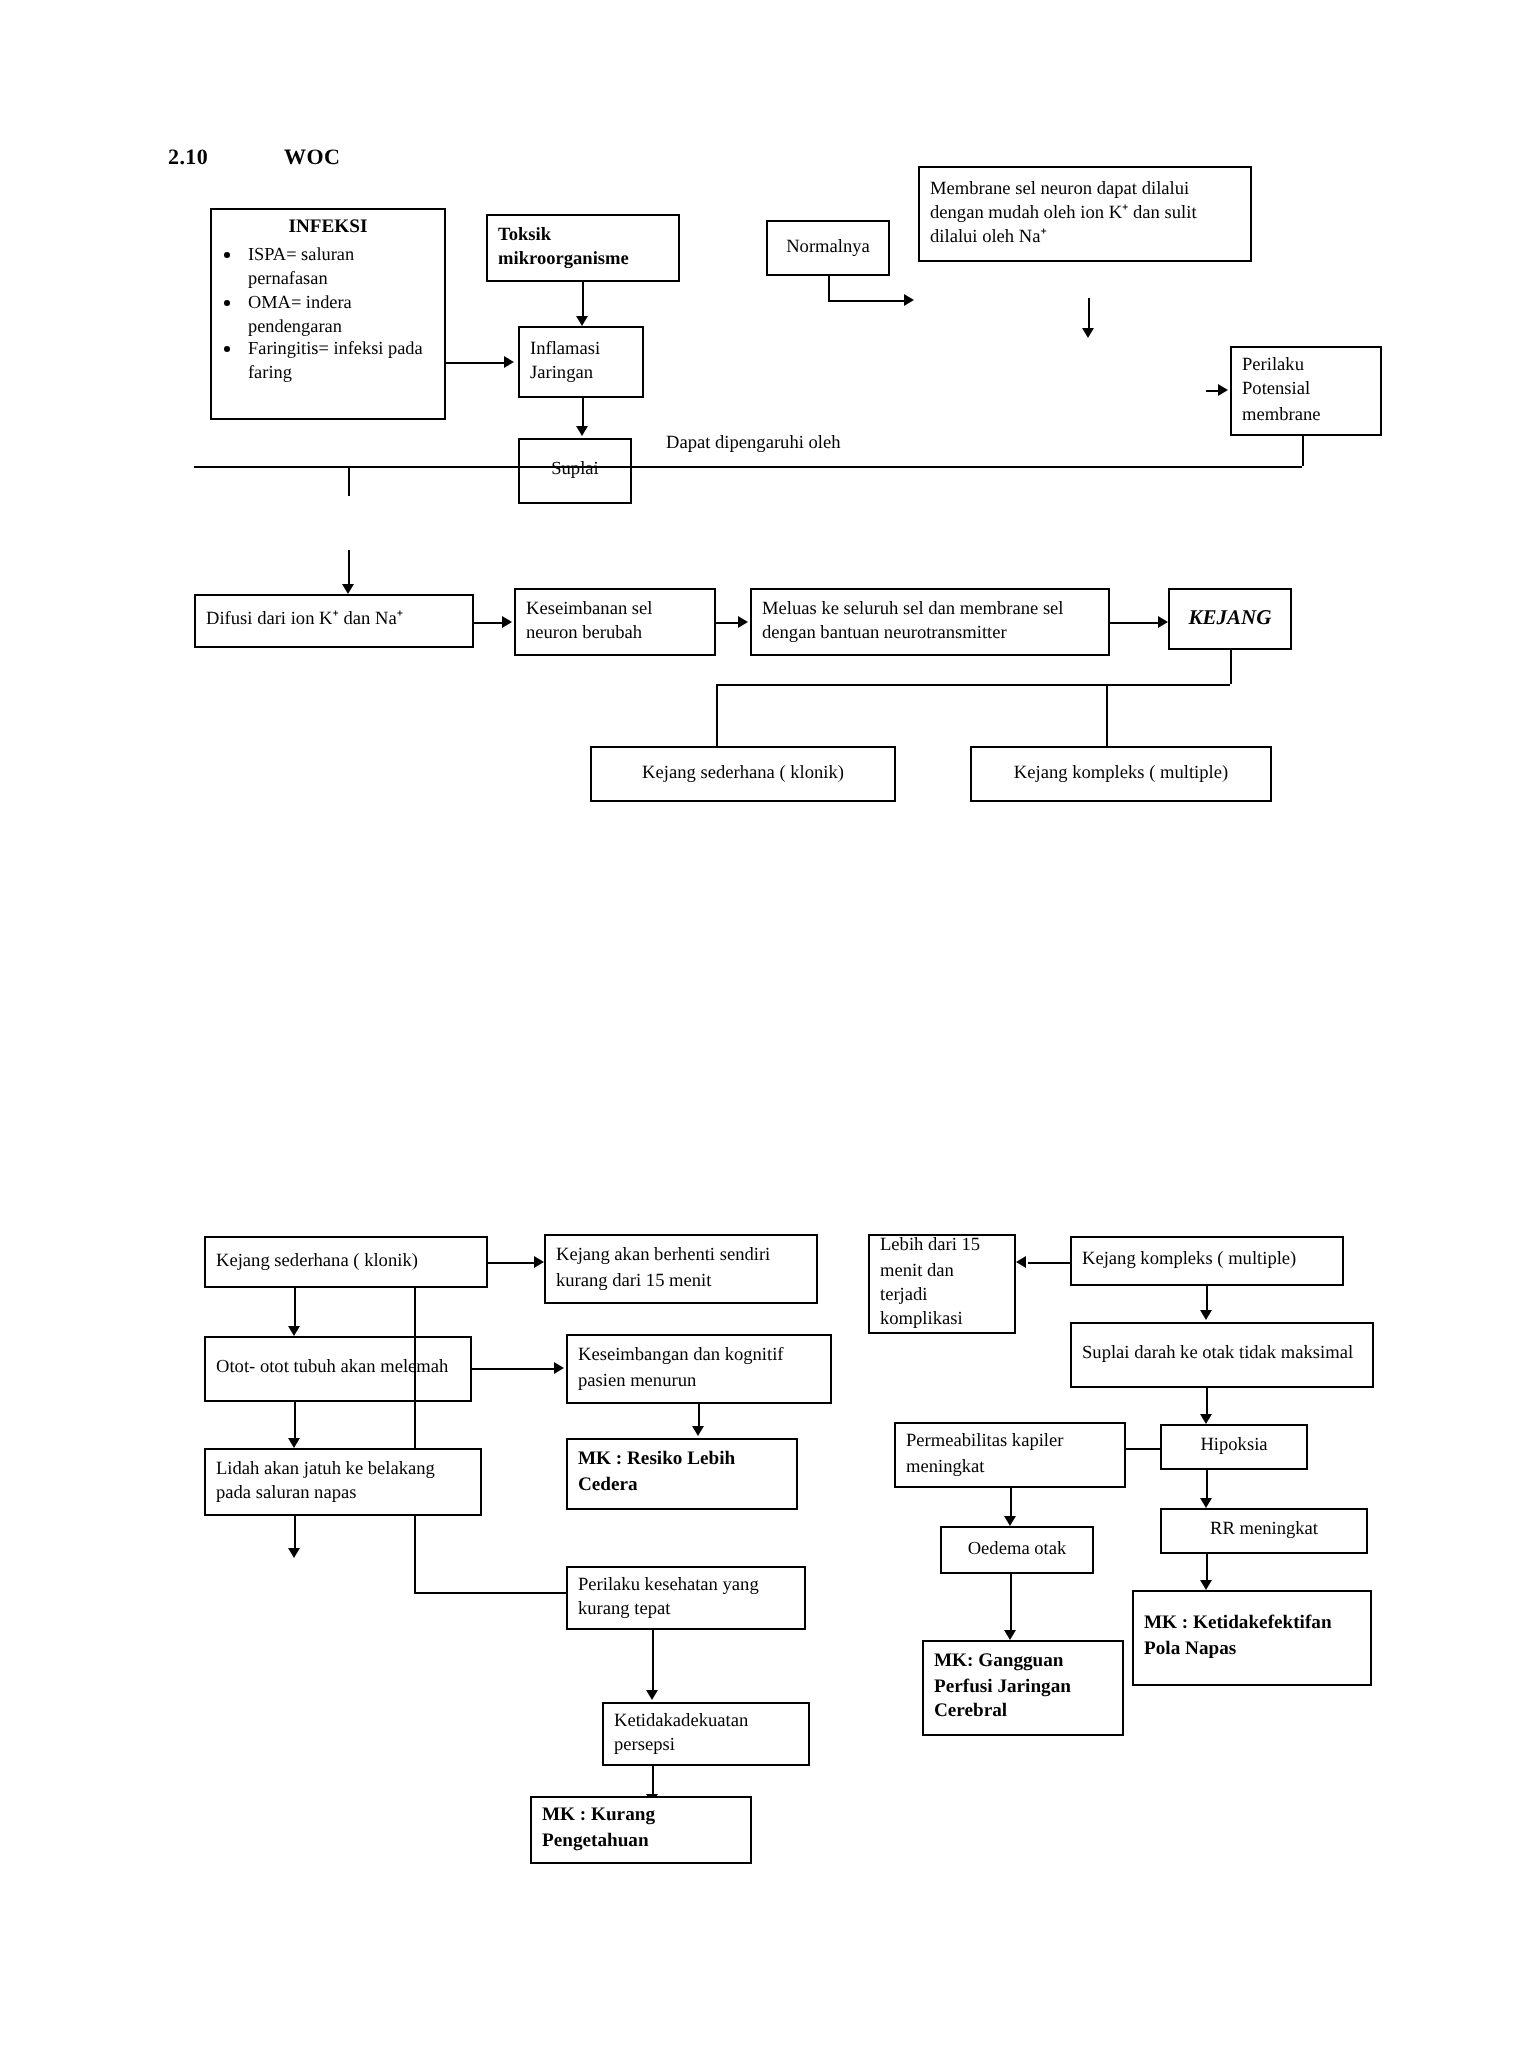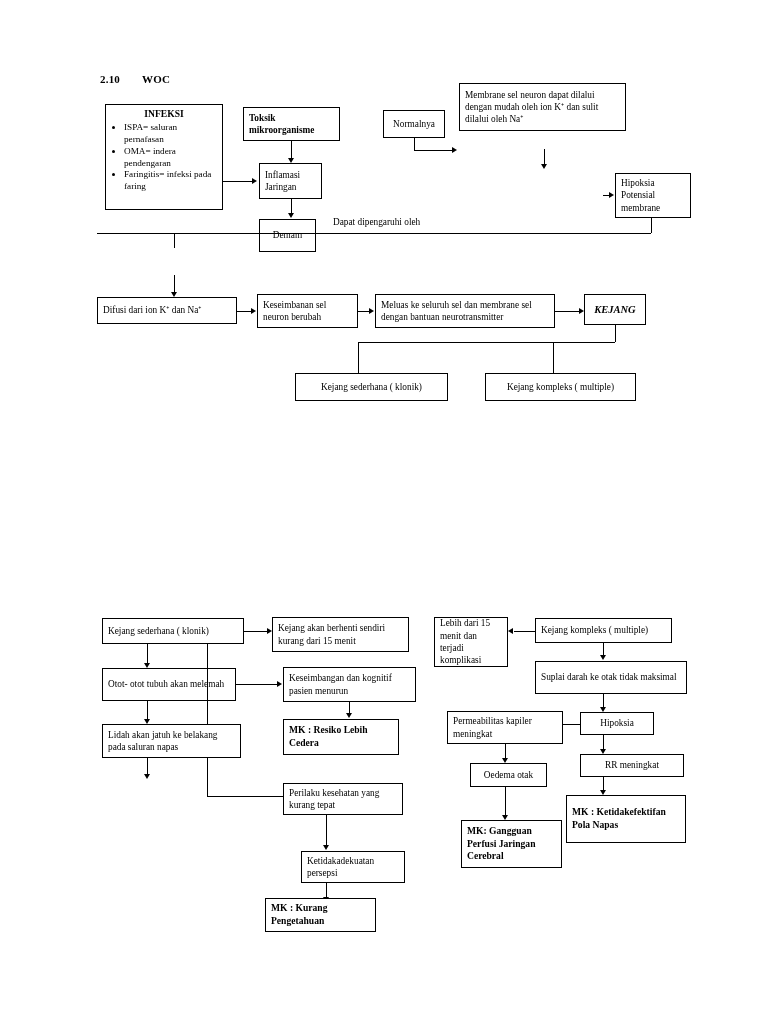--- a/index.html
+++ b/index.html
@@ -43,21 +43,21 @@
   .ar{position:absolute;width:0;height:0;}
   .ar.d{border-left:3.2px solid transparent;border-right:3.2px solid transparent;border-top:5px solid #000;}
   .ar.r{border-top:3.2px solid transparent;border-bottom:3.2px solid transparent;border-left:5px solid #000;}
   .ar.l{border-top:3.2px solid transparent;border-bottom:3.2px solid transparent;border-right:5px solid #000;}
 </style>
 </head>
 <body>
 
 <div id="page">
 
-  <div class="hdr" style="left:100px;top:73px;">2.10</div>
+  <div class="hdr" style="left:84px;top:73px;">2.10</div>
   <div class="hdr" style="left:142px;top:73px;">WOC</div>
 
   <div class="box top" style="left:105px;top:104px;width:118px;height:106px;">
     <span class="ttl">INFEKSI</span>
     <ul class="bl">
       <li>ISPA= saluran pernafasan</li>
       <li>OMA= indera pendengaran</li>
       <li>Faringitis= infeksi pada faring</li>
     </ul>
   </div>
@@ -70,37 +70,37 @@
   <div class="box" style="left:259px;top:163px;width:63px;height:36px;">
     <span>Inflamasi Jaringan</span>
   </div>
 
   <div class="ln h" style="left:223px;top:181px;width:29px;"></div>
   <div class="ar r" style="left:252px;top:178px;"></div>
 
   <div class="ln v" style="left:291px;top:199px;height:15px;"></div>
   <div class="ar d" style="left:288px;top:213px;"></div>
 
-  <div class="box ctr" style="left:259px;top:219px;width:57px;height:33px;">Demam</div>
+  <div class="box ctr" style="left:259px;top:219px;width:57px;height:33px;">Suplai</div>
 
   <div class="label" style="left:333px;top:217px;">Dapat dipengaruhi oleh</div>
 
   <div class="box ctr" style="left:383px;top:110px;width:62px;height:28px;">Normalnya</div>
 
   <div class="box" style="left:459px;top:83px;width:167px;height:48px;">Membrane sel neuron dapat dilalui dengan mudah oleh ion K⁺ dan sulit dilalui oleh Na⁺</div>
 
   <div class="ln v" style="left:414px;top:138px;height:12px;"></div>
   <div class="ln h" style="left:414px;top:150px;width:38px;"></div>
   <div class="ar r" style="left:452px;top:147px;"></div>
 
   <div class="ln v" style="left:544px;top:149px;height:16px;"></div>
   <div class="ar d" style="left:541px;top:164px;"></div>
 
 
-  <div class="box" style="left:615px;top:173px;width:76px;height:45px;">Hipoksia Potensial membrane</div>
+  <div class="box" style="left:615px;top:173px;width:76px;height:45px;">Perilaku Potensial membrane</div>
 
   <div class="ln h" style="left:609px;top:195px;width:0px;"></div>
   <div class="ln h" style="left:603px;top:195px;width:6px;"></div>
   <div class="ar r" style="left:609px;top:192px;"></div>
 
   <div class="ln v" style="left:651px;top:218px;height:15px;"></div>
   <div class="ln h" style="left:97px;top:233px;width:554px;"></div>
 
   <div class="ln v" style="left:174px;top:233px;height:15px;"></div>
 

